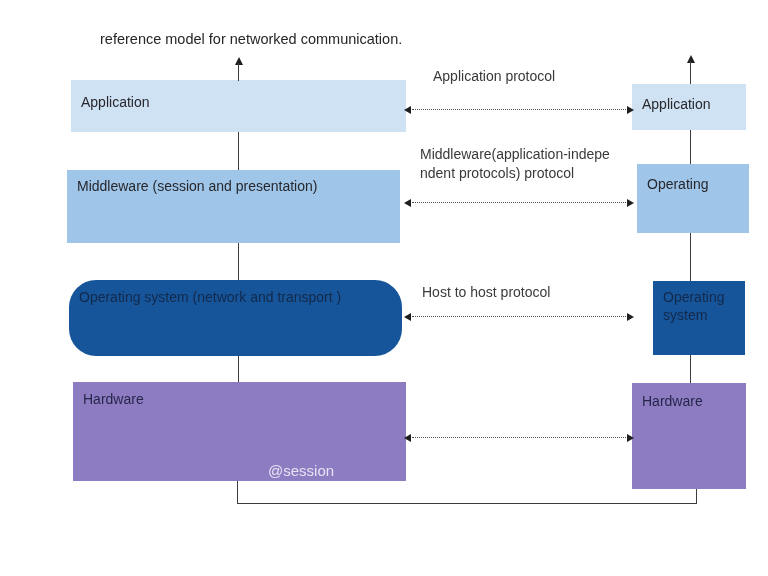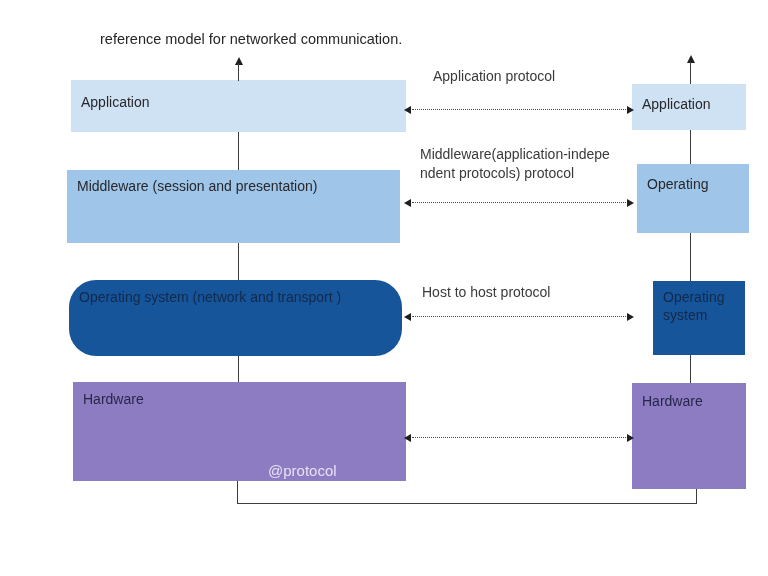--- a/index.html
+++ b/index.html
@@ -36,21 +36,21 @@
   <div class="box" style="left: 67px; top: 170px; width: 333px; height: 73px; padding-top: 7px; background-color: rgb(159, 197, 232);">
     <span class="box-label">Middleware (session and presentation)</span>
   </div>
 
   <div class="box on-dark" style="left: 69px; top: 280px; width: 333px; height: 76px; padding-top: 8px; background-color: rgb(23, 85, 155); border-radius: 27px;">
     <span class="box-label">Operating system (network and transport )</span>
   </div>
 
   <div class="box on-purple" style="left: 73px; top: 382px; width: 333px; height: 99px; padding-top: 8px; background-color: rgb(142, 124, 195);">
     <span class="box-label">Hardware</span>
-    <span class="watermark">@protocol</span>
+    <span class="watermark">@session</span>
   </div>
 
   <div class="box" style="left: 632px; top: 84px; width: 114px; height: 46px; padding-top: 11px; background-color: rgb(207, 226, 243);">
     <span class="box-label">Application</span>
   </div>
 
   <div class="box" style="left: 637px; top: 164px; width: 112px; height: 69px; padding-top: 11px; background-color: rgb(159, 197, 232);">
     <span class="box-label">Operating</span>
   </div>
 

